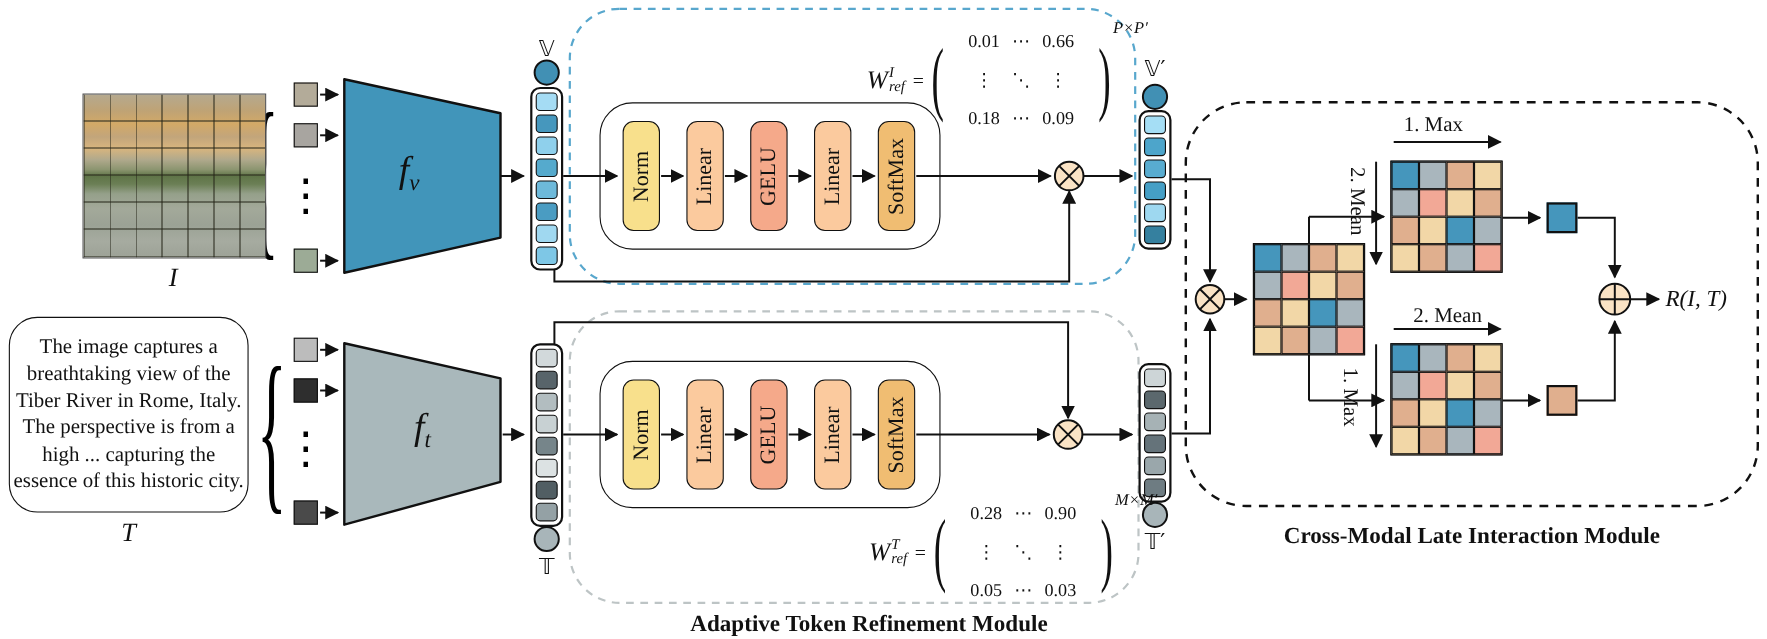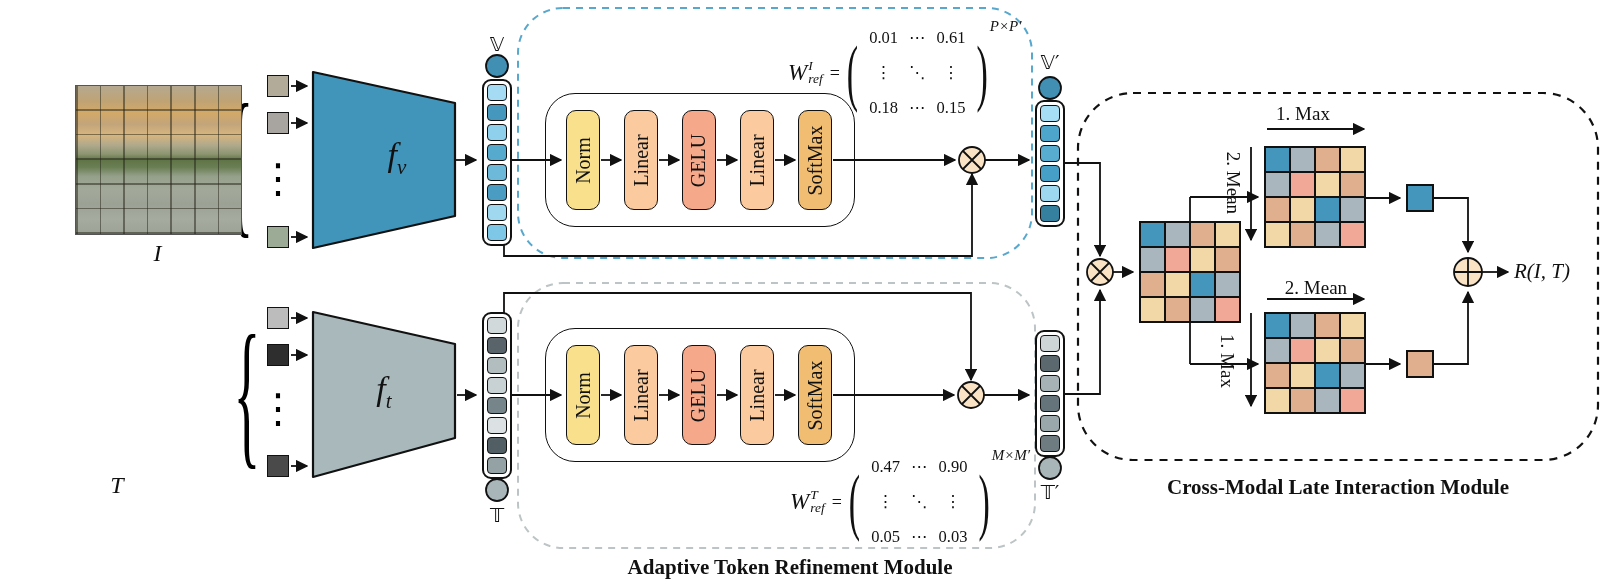--- a/index.html
+++ b/index.html
@@ -43,21 +43,21 @@
   .block span{transform:rotate(-90deg);white-space:nowrap;font-size:20px;}
 
   .formula{display:flex;align-items:center;}
   .wbig{font-size:23px;font-style:italic;}
   .wstack{display:flex;flex-direction:column;font-size:13.5px;line-height:13px;
     font-style:italic;margin-left:1px;margin-top:-2px;}
   .wstack .s1{align-self:flex-start;}
   .weq{font-size:18px;margin:0 7px;}
   .paren{font-size:34px;transform:scaleY(2.2);display:inline-block;font-weight:400;}
   .fmatrix{display:grid;grid-template-columns:repeat(3,auto);column-gap:15px;row-gap:1px;
-    text-align:center;font-size:16.5px;line-height:24px;margin:0 11px;gap:11px;}
+    text-align:center;font-size:16.5px;line-height:24px;margin:0 22px;gap:11px;}
   .dotsym{font-family:"DejaVu Sans",sans-serif;}
   .fexp{font-style:italic;font-size:15px;align-self:flex-start;margin-top:-8px;margin-left:2px;}
 
   .mgrid{box-sizing:border-box;width:102px;height:102px;border:1.6px solid #111;
     display:grid;grid-template-columns:repeat(4,1fr);grid-template-rows:repeat(4,1fr);background:#111;}
   .mcell{border:1px solid #111;}
   .pooled{width:28px;height:28px;box-sizing:border-box;border:2px solid #111;}
 
   .small-label{font-size:19px;text-align:center;white-space:nowrap;}
   .rot90{transform:rotate(90deg);}
@@ -157,27 +157,28 @@
 
   <div class="html-layer">
 
     <div class="abs photo"></div>
     <div class="abs io-label" style="left:75px;top:240px;width:165px;">I</div>
 
     <div class="abs patch" style="left: 267px; top: 75px; background: rgb(179, 171, 153);"></div>
     <div class="abs patch" style="left: 267px; top: 112px; background: rgb(168, 165, 160);"></div>
     <div class="abs patch" style="left: 267px; top: 226px; background: rgb(156, 171, 150);"></div>
 
+    <div class="abs caption">The image captures a breathtaking view of the Tiber River in Rome, Italy. The perspective is from a high ... capturing the essence of this historic city.</div>
     <div class="abs io-label" style="left:27px;top:472px;width:180px;">T</div>
 
     <div class="abs patch" style="left: 267px; top: 307px; background: rgb(188, 188, 188);"></div>
     <div class="abs patch" style="left: 267px; top: 344px; background: rgb(46, 46, 46);"></div>
     <div class="abs patch" style="left: 267px; top: 455px; background: rgb(74, 74, 74);"></div>
 
-    <div class="abs enc-label" style="left:357px;top:136px;width:80px;"><span>f</span><sub>v</sub></div>
+    <div class="abs enc-label" style="left:332px;top:136px;width:80px;"><span>f</span><sub>v</sub></div>
     <div class="abs enc-label" style="left:344px;top:370px;width:80px;"><span>f</span><sub>t</sub></div>
 
     <div class="abs bb" style="left:467px;top:32px;width:60px;">𝕍</div>
     <div class="abs tokcol" style="left:482px;top:79px;">
         <div class="tok" style="background: rgb(165, 220, 244);"></div>
         <div class="tok" style="background: rgb(70, 151, 189);"></div>
         <div class="tok" style="background: rgb(143, 208, 236);"></div>
         <div class="tok" style="background: rgb(85, 170, 205);"></div>
         <div class="tok" style="background: rgb(109, 185, 218);"></div>
         <div class="tok" style="background: rgb(74, 156, 194);"></div>
@@ -256,41 +257,41 @@
       <span class="wbig">W</span>
       <span class="wstack">
           <span class="s1">I</span>
           <span class="s2">ref</span>
         </span>
       <span class="weq">=</span>
       <span class="paren">(</span>
       <span class="fmatrix">
           <span>0.01</span>
           <span class="dotsym">⋯</span>
-          <span>0.61</span>
+          <span>0.66</span>
           <span class="dotsym">⋮</span>
           <span class="dotsym">⋱</span>
           <span class="dotsym">⋮</span>
           <span>0.18</span>
           <span class="dotsym">⋯</span>
-          <span>0.15</span>
+          <span>0.09</span>
         </span>
       <span class="paren">)</span>
       <span class="fexp">P×P′</span>
     </div>
     <div class="abs formula" style="left:790px;top:455px;">
       <span class="wbig">W</span>
       <span class="wstack">
           <span class="s1">T</span>
           <span class="s2">ref</span>
         </span>
       <span class="weq">=</span>
       <span class="paren">(</span>
       <span class="fmatrix">
-          <span>0.47</span>
+          <span>0.28</span>
           <span class="dotsym">⋯</span>
           <span>0.90</span>
           <span class="dotsym">⋮</span>
           <span class="dotsym">⋱</span>
           <span class="dotsym">⋮</span>
           <span>0.05</span>
           <span class="dotsym">⋯</span>
           <span>0.03</span>
         </span>
       <span class="paren">)</span>

